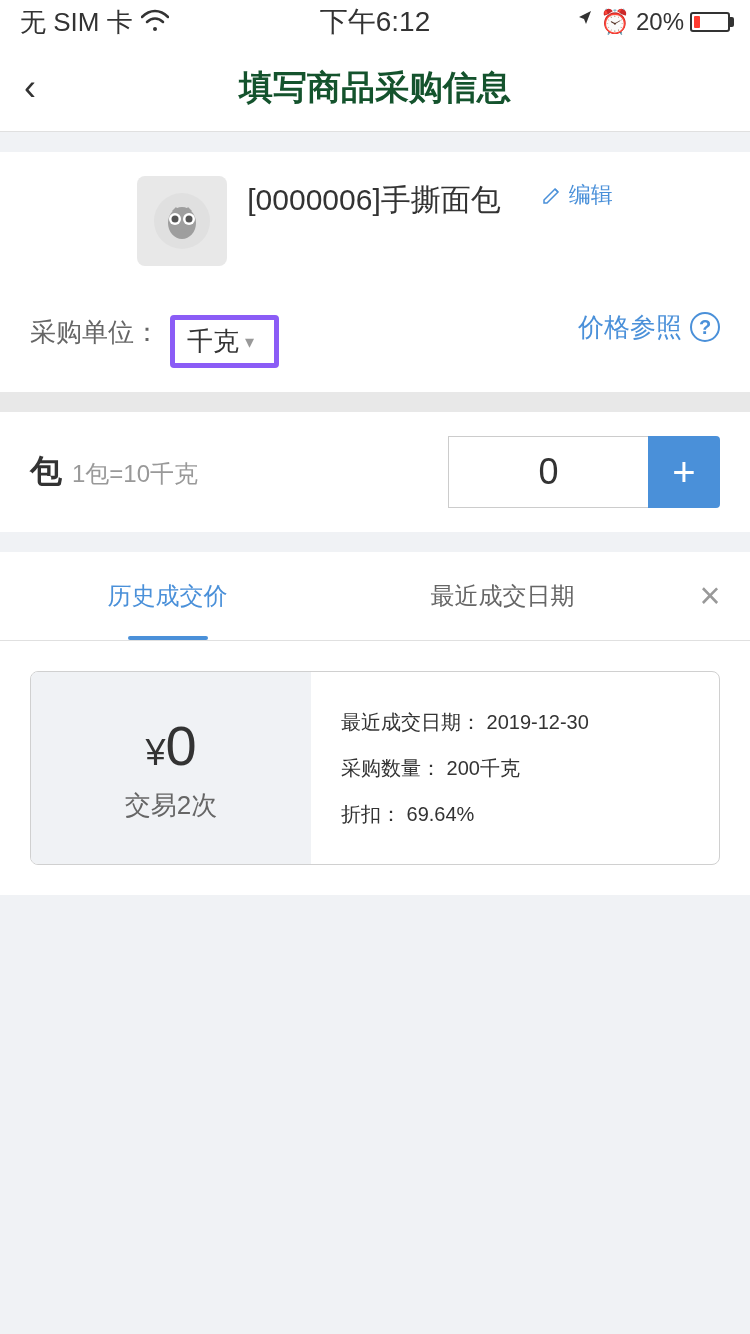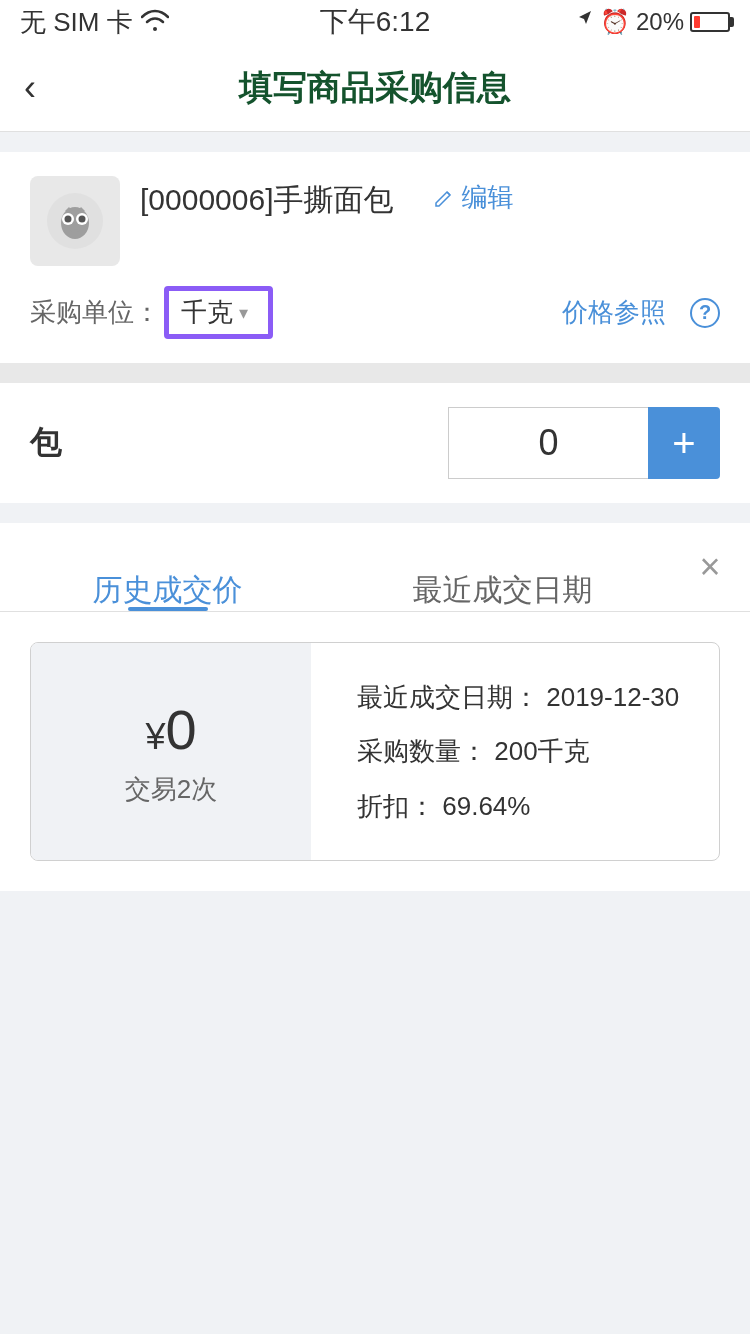--- a/index.html
+++ b/index.html
@@ -95,21 +95,21 @@
 
     
     .product-card {
       background: #fff;
       margin-top: 20px;
       padding: 24px 30px;
     }
     .product-top {
       display: flex;
       align-items: flex-start;
-      justify-content: flex-start;
+      justify-content: center;
       gap: 40px;
     }
     .product-left {
       display: flex;
       align-items: flex-start;
       gap: 20px;
     }
     .product-thumb {
       width: 90px;
       height: 90px;
@@ -129,40 +129,40 @@
       font-size: 30px;
       font-weight: 500;
       color: #333;
       padding-top: 4px;
     }
     .edit-link {
       display: flex;
       align-items: center;
       gap: 6px;
       color: #4a90d9;
-      font-size: 26px;
+      font-size: 22px;
       white-space: nowrap;
       padding-top: 4px;
     }
     .edit-icon-svg {
       width: 22px;
       height: 22px;
     }
     .product-bottom {
       display: flex;
       align-items: center;
       justify-content: space-between;
       margin-top: 20px;
     }
     .unit-label {
       font-size: 26px;
       color: #666;
       display: flex;
-      align-items: center;
-      gap: 4px;
+      gap: 10px;
+      margin-top: 29px;
     }
     .unit-select {
       border: 5px solid #8b5cf6;
       border-radius: 4px;
       padding: 4px 20px 4px 12px;
       font-size: 26px;
       color: #333;
       background: #fff;
       position: relative;
       display: inline-flex;
@@ -173,21 +173,21 @@
       font-size: 26px;
       color: #333;
     }
     .dropdown-arrow {
       font-size: 18px;
       color: #999;
     }
     .price-ref {
       display: flex;
       align-items: center;
-      gap: 24px;
+      gap: 8px;
       color: #4a90d9;
       font-size: 26px;
     }
     .help-circle {
       width: 30px;
       height: 30px;
       border: 2px solid #4a90d9;
       border-radius: 50%;
       display: flex;
       align-items: center;
@@ -263,23 +263,23 @@
     .tab-header {
       display: flex;
       align-items: center;
       border-bottom: 1px solid #e0e0e0;
       position: relative;
     }
     .tab-item {
       flex: 1;
       height: 88px;
       display: flex;
-      align-items: flex-end;
-      justify-content: center;
-      font-size: 30px;
+      align-items: center;
+      justify-content: center;
+      font-size: 24px;
       color: #666;
       cursor: pointer;
       position: relative;
     }
     .tab-item.active {
       color: #4a90d9;
     }
     .tab-item.active::after {
       content: '';
       position: absolute;
@@ -335,24 +335,23 @@
       margin-top: 10px;
     }
     .history-card-right {
       flex: 1;
       padding: 36px 30px;
       display: flex;
       flex-direction: column;
       gap: 18px;
     }
     .detail-row {
-      font-size: 26px;
+      font-size: 20px;
       color: #333;
       line-height: 1.4;
-      margin-left: 16px;
     }
     .detail-label {
       color: #333;
     }
     .detail-value {
       color: #333;
     }
   </style>
 </head>
 <body>
@@ -436,20 +435,21 @@
       </div>
     </div>
   </div>
 </div>
 
 <div class="divider-bar"></div>
 
 <div class="quantity-row">
   <div class="qty-left">
     <span class="qty-unit-big">包</span>
+    <span class="qty-unit-small">1包=10千克</span>
   </div>
   <div class="qty-input-group">
     <input class="qty-input" type="text" value="0" style="">
     <button class="qty-plus">+</button>
   </div>
 </div>
 
 <div class="tab-section">
   <div class="tab-header">
     <div class="tab-item active">

